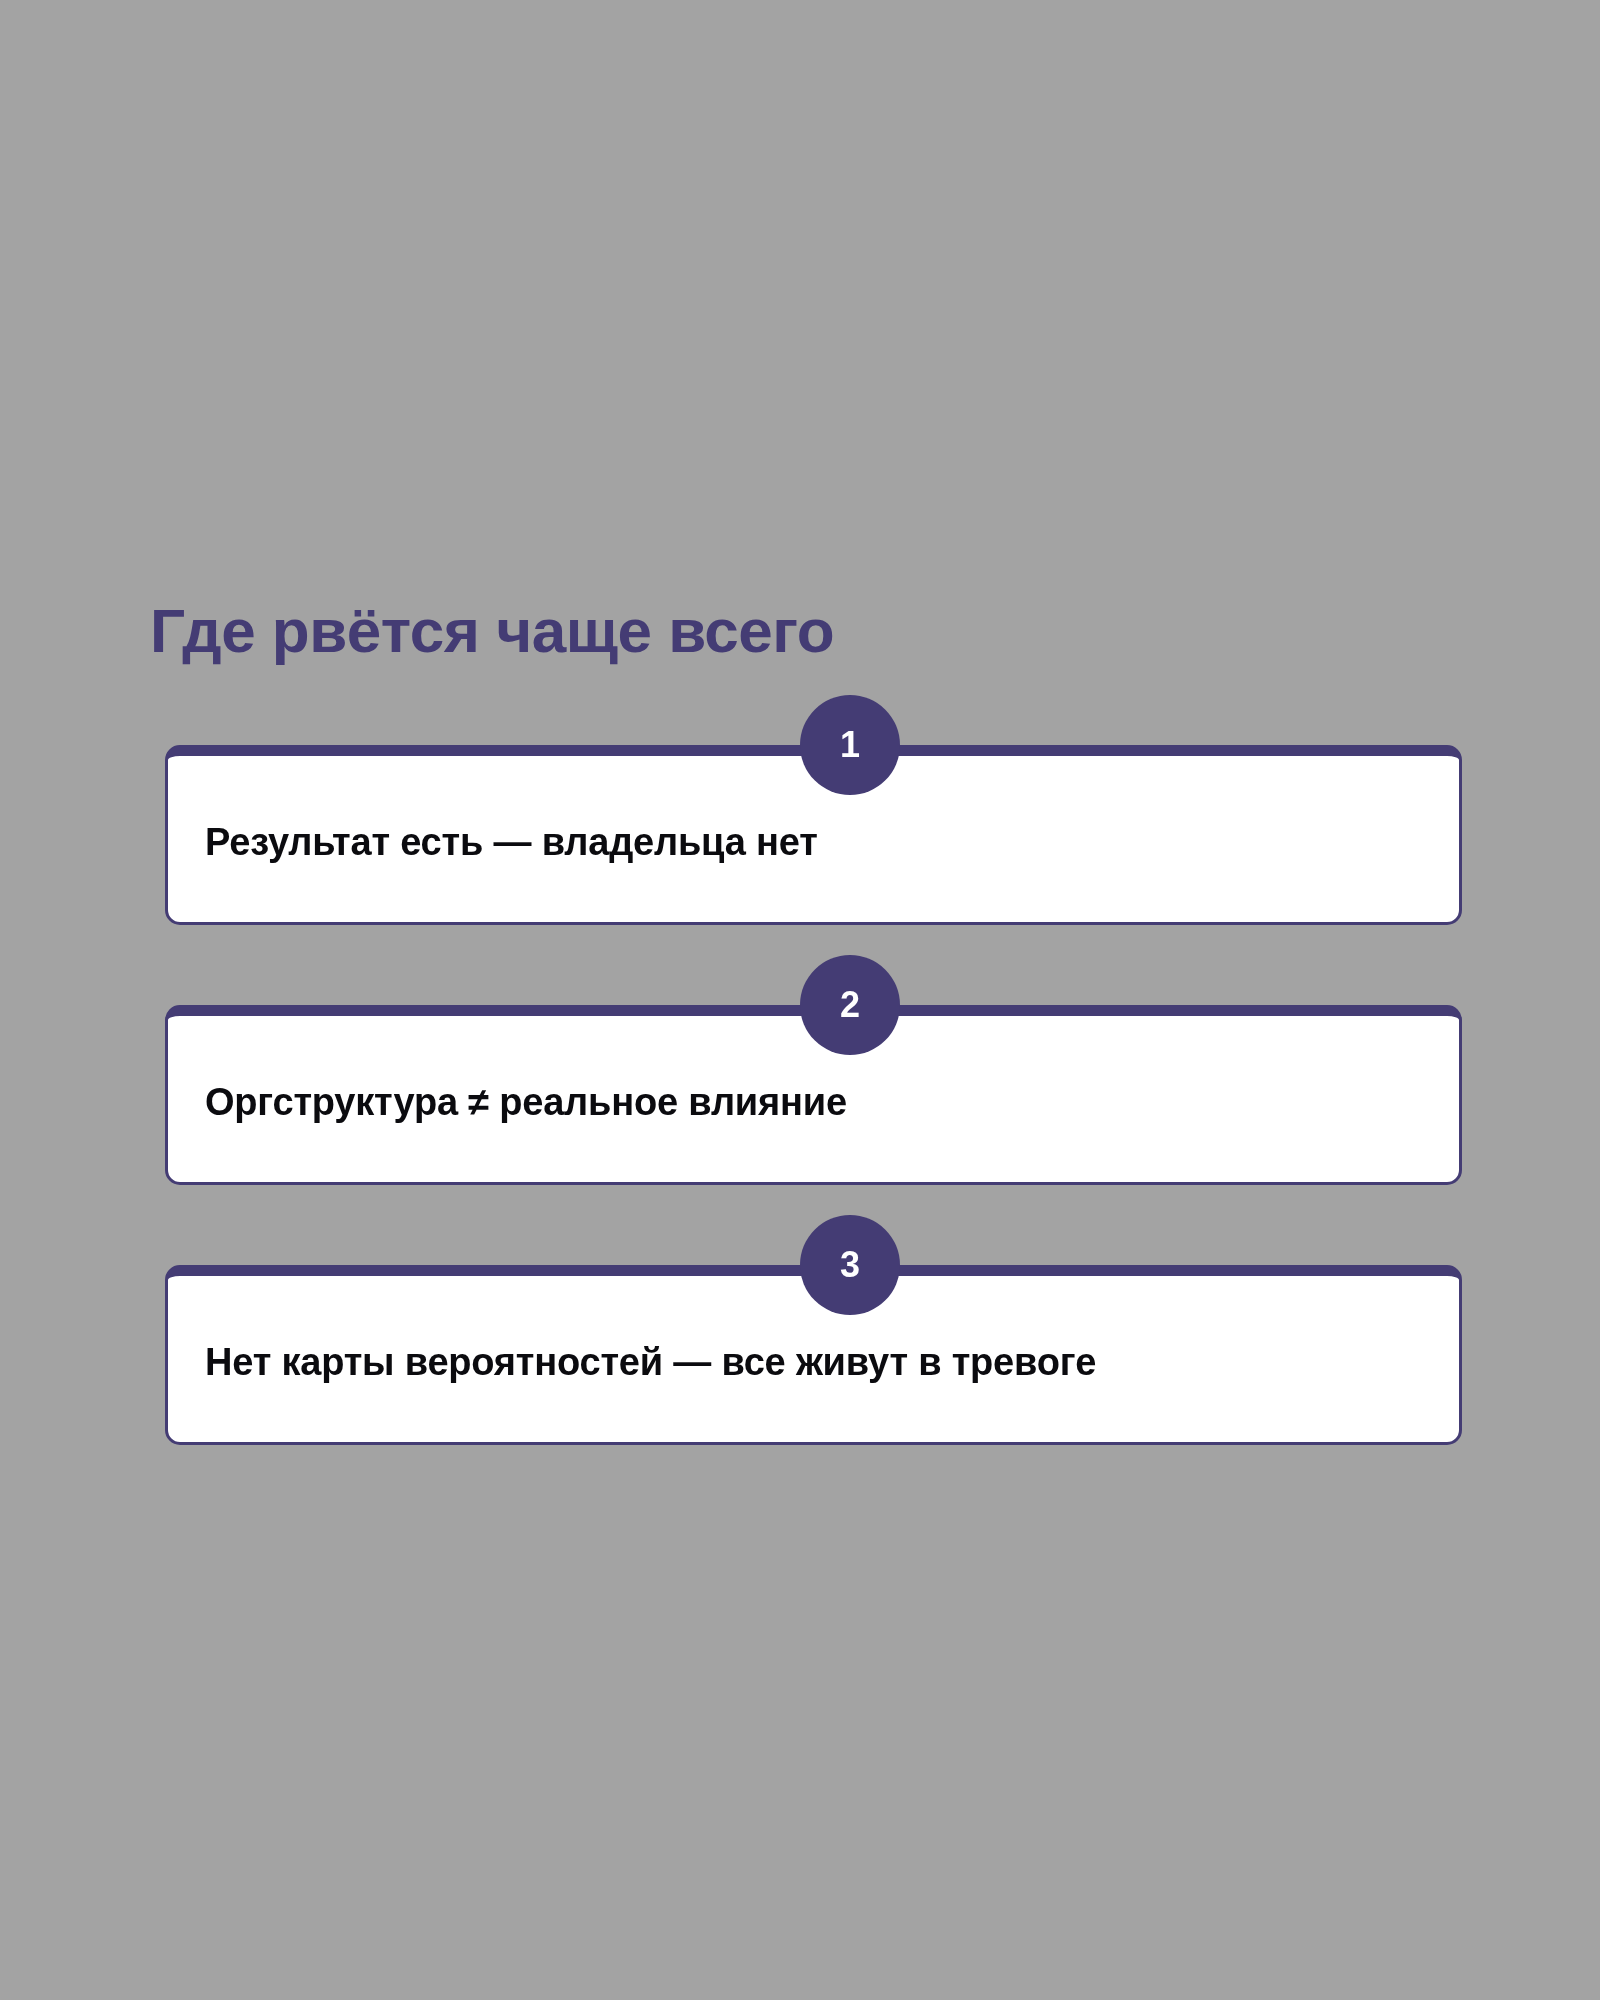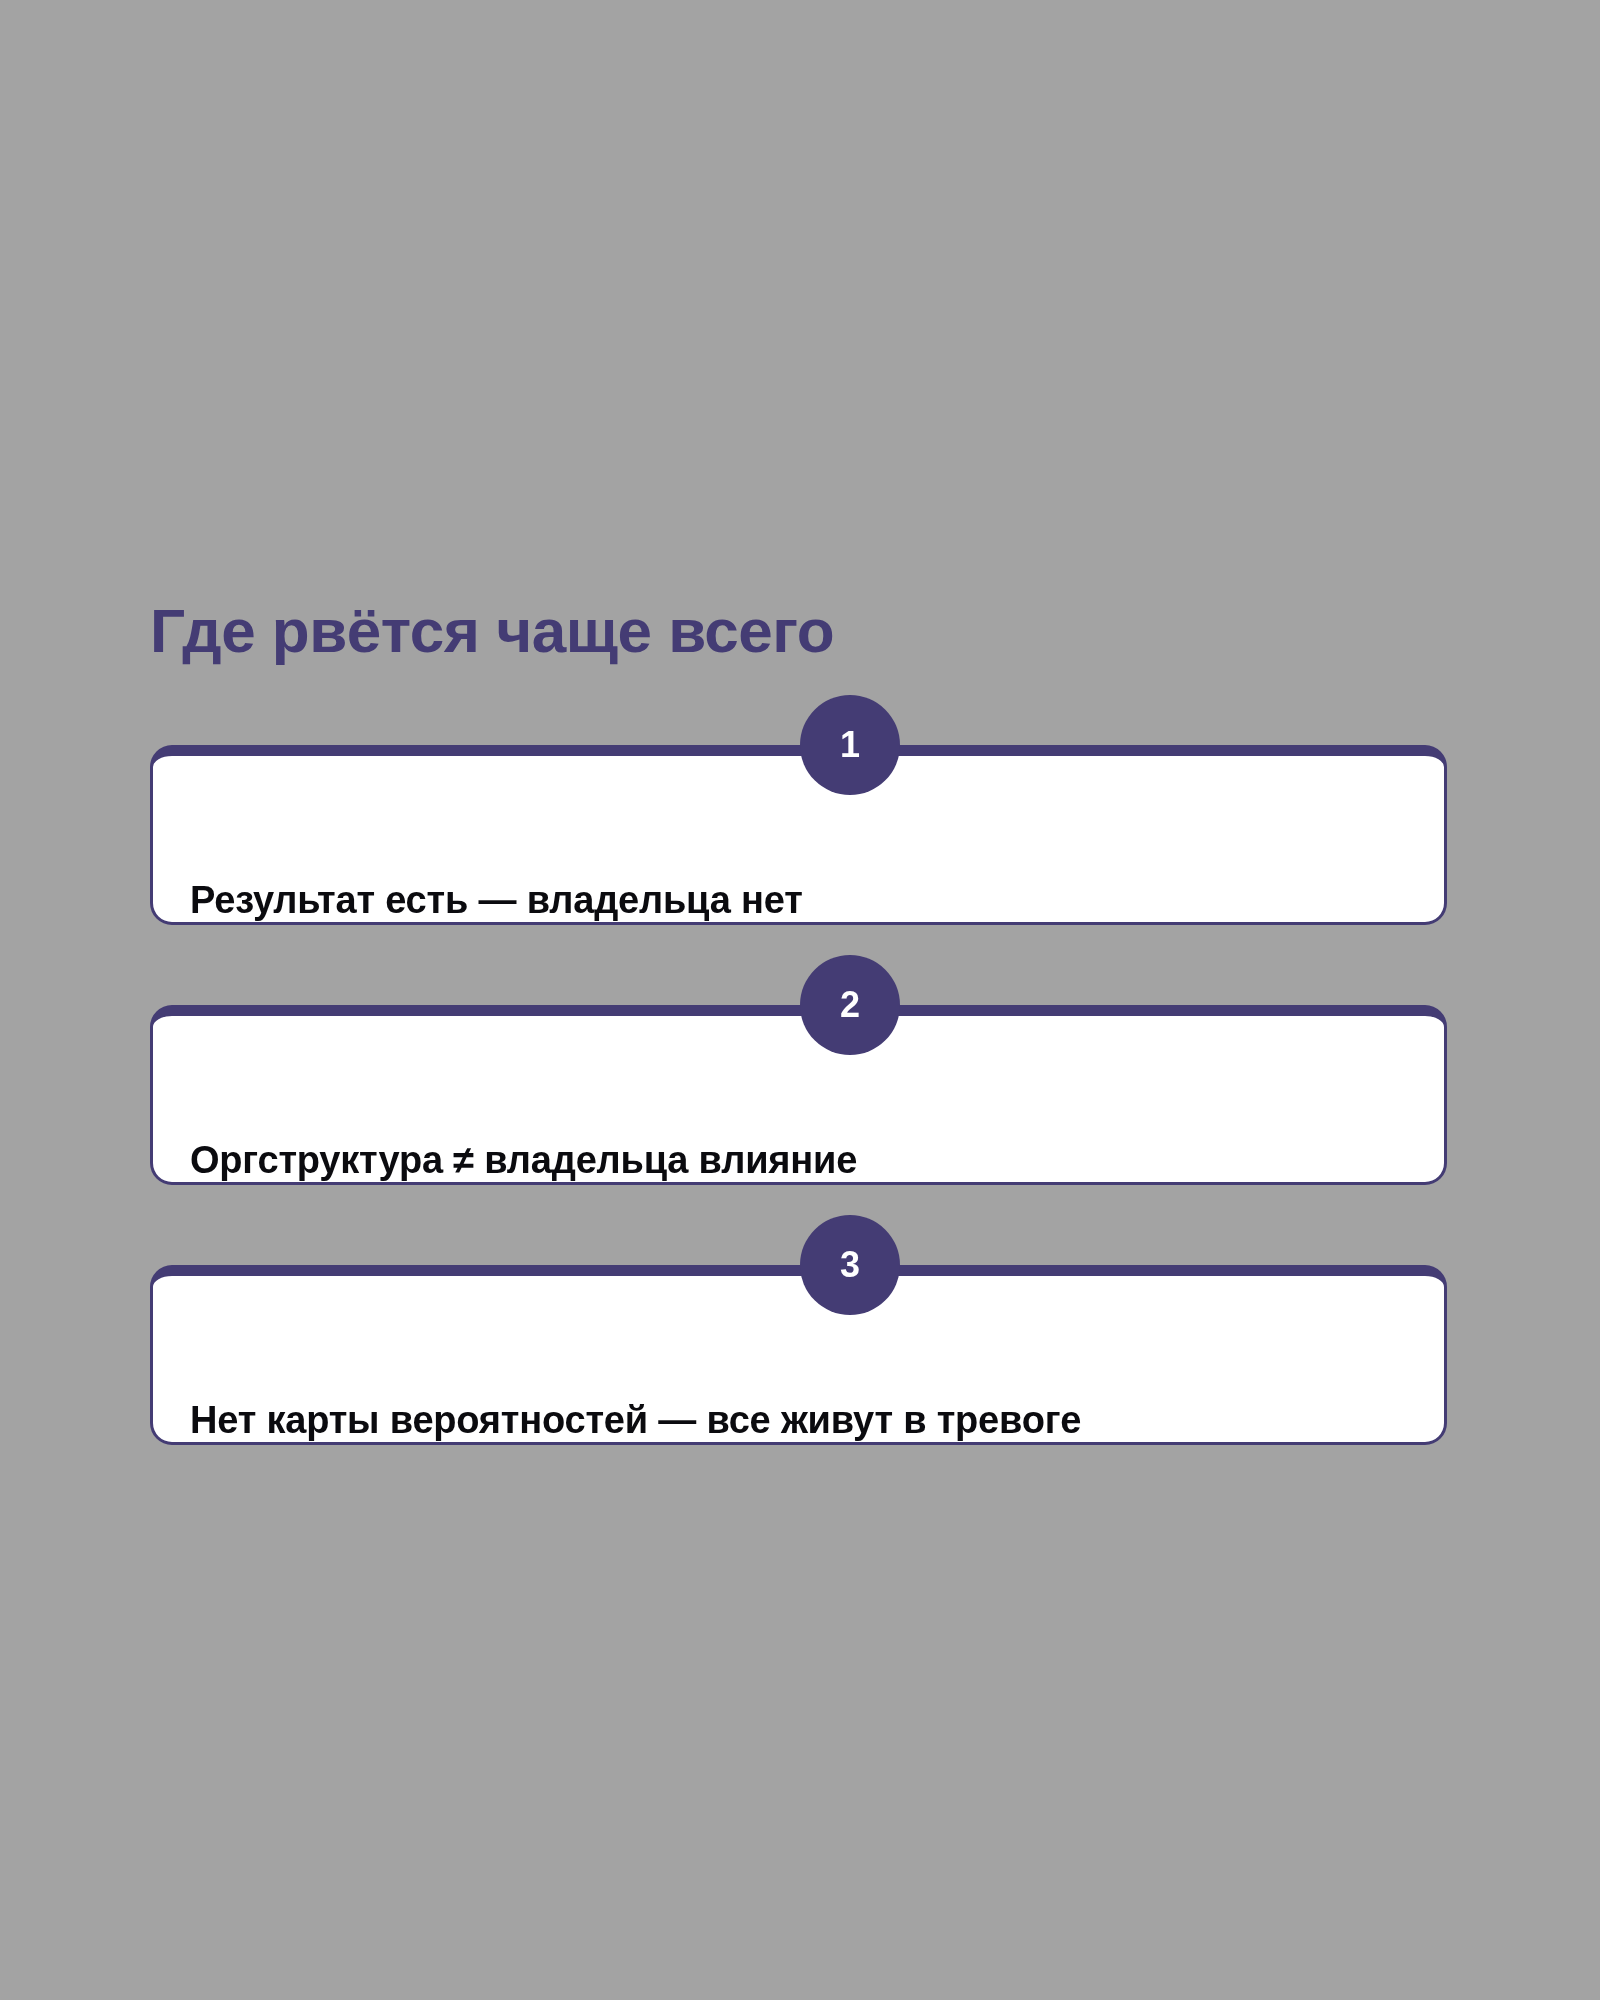--- a/index.html
+++ b/index.html
@@ -48,31 +48,31 @@
     width: 100%;
     height: 180px;
     margin-bottom: 80px;
   }
   .card-wrap:last-child {
     margin-bottom: 0;
   }
 
   .card {
     position: absolute;
-    left: 0;
+    left: 15px;
     top: 0;
     width: 100%;
     height: 100%;
     box-sizing: border-box;
     background: #ffffff;
     border: 3px solid #443C74;
     border-top: 11px solid #443C74;
-    border-radius: 22px;
+    border-radius: 15px;
     display: flex;
-    align-items: flex-end;
+    align-items: center;
   }
 
   .card-text {
     padding-left: 37px;
     padding-right: 40px;
     padding-top: 6px;
     font-size: 38px;
     font-weight: 700;
     letter-spacing: -0.2px;
     color: #0b0b0f;
@@ -115,21 +115,21 @@
       <div class="card">
         <div class="card-text">Результат есть — владельца нет</div>
       </div>
       <div class="badge">
         <span class="badge-num">1</span>
       </div>
     </div>
 
     <div class="card-wrap">
       <div class="card">
-        <div class="card-text">Оргструктура ≠ владельца влияние</div>
+        <div class="card-text">Оргструктура ≠ реальное влияние</div>
       </div>
       <div class="badge">
         <span class="badge-num">2</span>
       </div>
     </div>
 
     <div class="card-wrap">
       <div class="card">
         <div class="card-text">Нет карты вероятностей — все живут в тревоге</div>
       </div>

